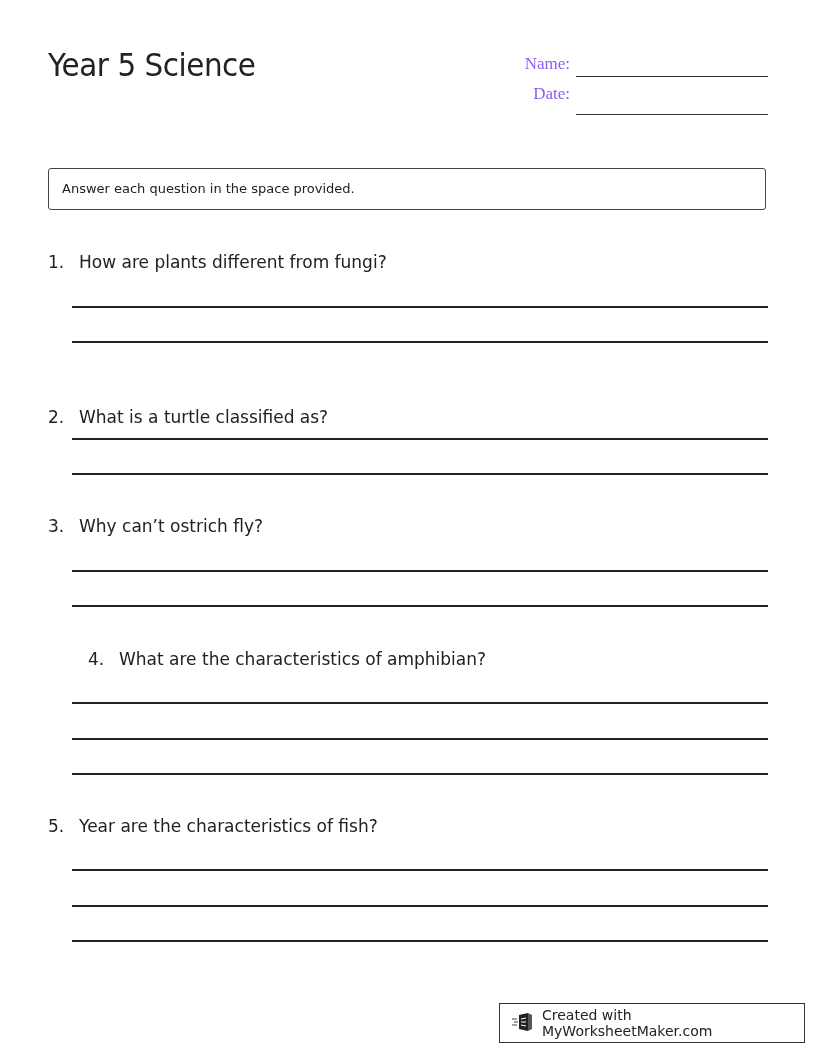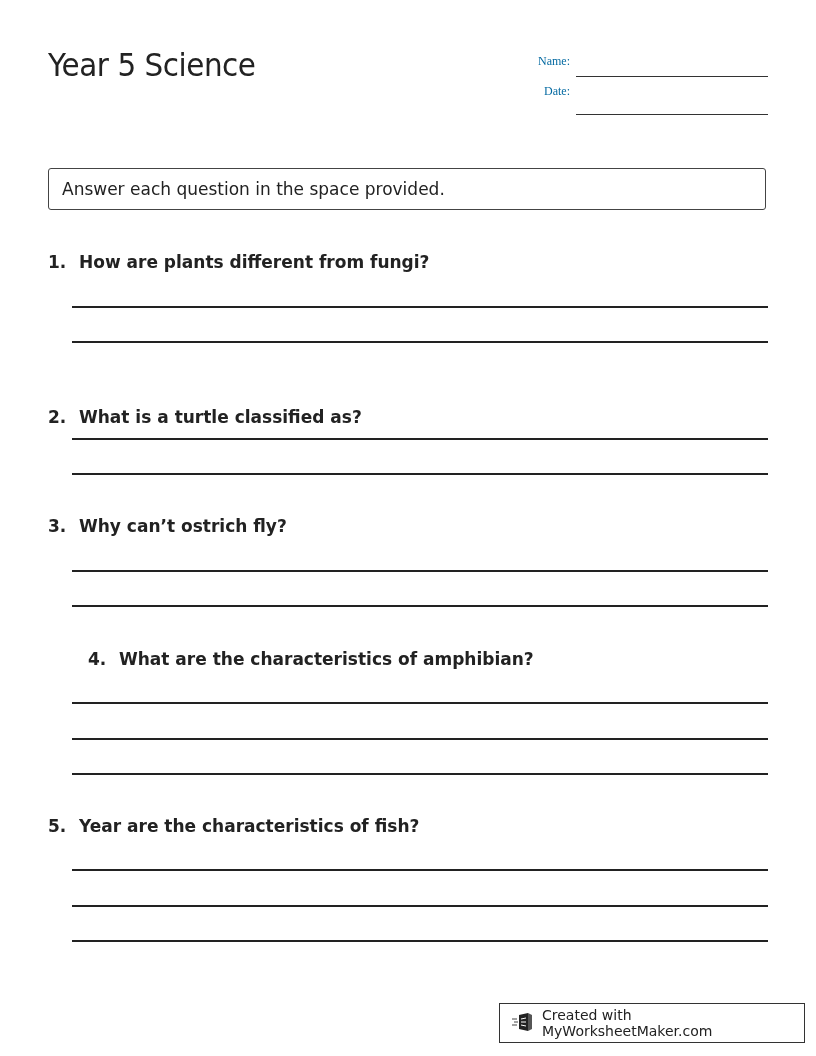--- a/index.html
+++ b/index.html
@@ -1,22 +1,22 @@
 <!DOCTYPE html>
 <html><head>
 <meta charset="utf-8">
 <style>
   html, body { margin: 0; padding: 0; background: #fff; }
   body { width: 816px; height: 1056px; position: relative; overflow: hidden; font-family: "DejaVu Sans", sans-serif; color: #222; }
   .title { position: absolute; left: 48px; top: 46px; font-size: 32px; font-weight: normal; letter-spacing: -0.5px; color: #222; font-family: "DejaVu Sans", sans-serif; transform: scaleX(0.92); transform-origin: left; }
-  .field { position: absolute; font-family: "Liberation Serif", serif; font-size: 12px; color: #0369a1; }
+  .field { position: absolute; font-family: "Liberation Serif", serif; font-size: 17px; color: #8b5cf6; }
   .field-label { position: absolute; right: 246px; text-align: right; white-space: nowrap; }
   .field-line { position: absolute; left: 576px; width: 192px; border-bottom: 1.5px solid #333; }
-  .instructions { position: absolute; left: 48px; top: 168px; width: 718px; height: 42px; border: 1.5px solid #444; border-radius: 3px; box-sizing: border-box; padding-left: 13px; line-height: 40px; font-size: 17px; color: #222; }
-  .q { position: absolute; left: 48px; font-size: 17px; color: #222; white-space: nowrap; font-weight: bold; }
+  .instructions { position: absolute; left: 48px; top: 168px; width: 718px; height: 42px; border: 1.5px solid #444; border-radius: 3px; box-sizing: border-box; padding-left: 13px; line-height: 40px; font-size: 13px; color: #222; }
+  .q { position: absolute; left: 48px; font-size: 17px; color: #222; white-space: nowrap; }
   .q-num { display: inline-block; width: 31px; }
   .line { position: absolute; left: 72px; width: 696px; border-top: 2px solid #222; }
   .footer { position: absolute; left: 499px; top: 1003px; width: 306px; height: 40px; border: 1.5px solid #333; box-sizing: border-box; display: flex; align-items: center; padding-left: 12px; font-size: 14px; color: #222; }
   .footer svg { margin-right: 8px; }
 </style>
 </head>
 <body>
 
 <div class="title">Year 5 Science</div>
 

